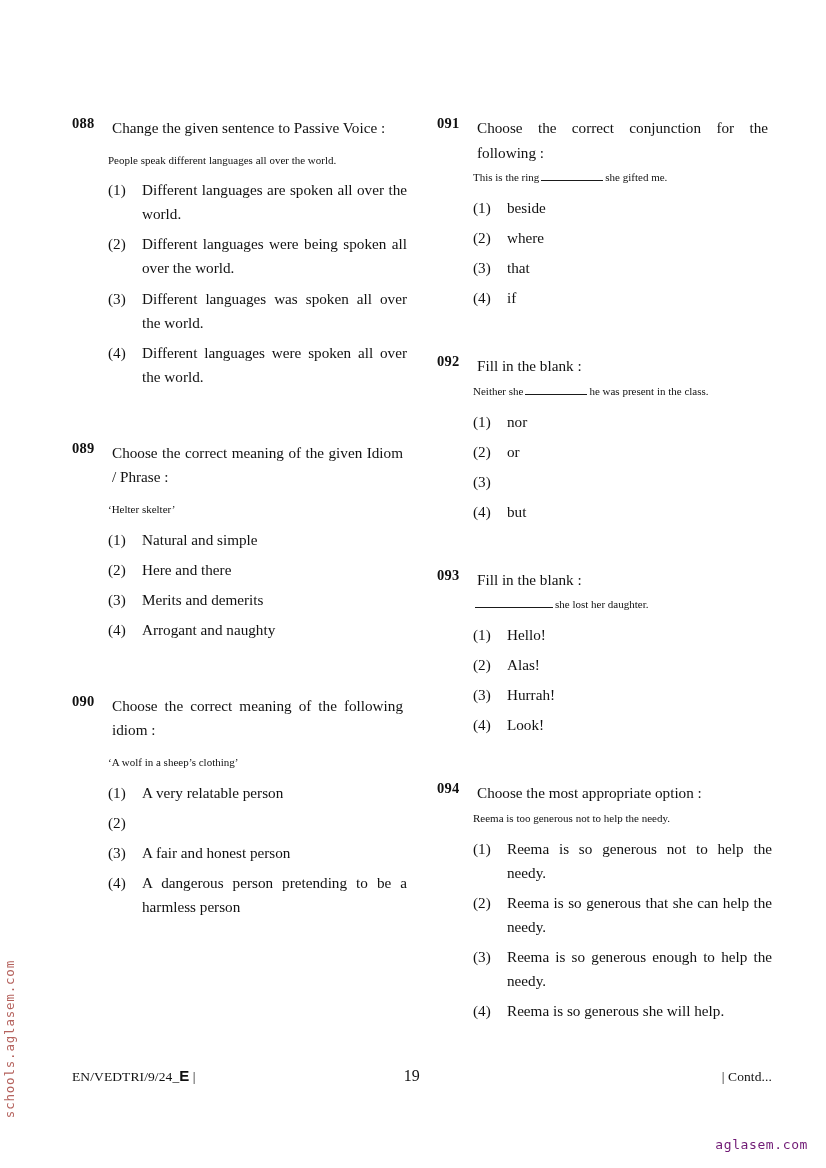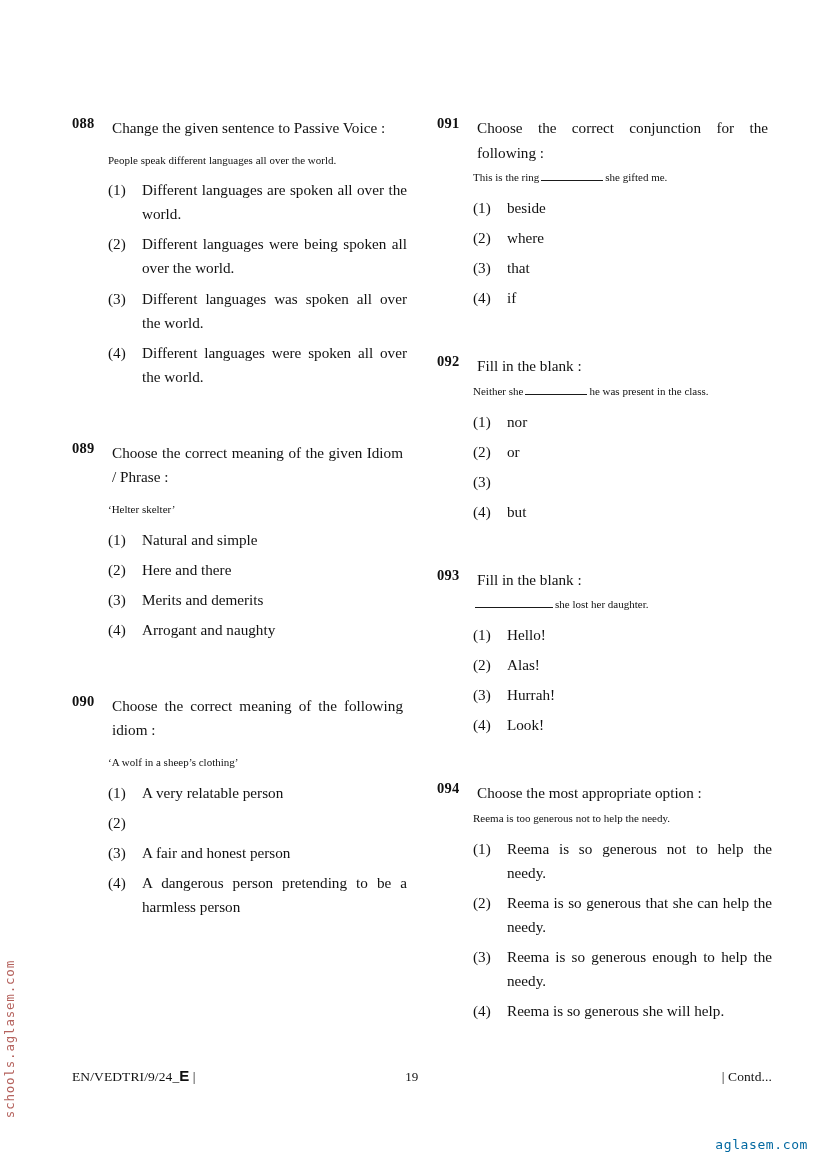--- a/index.html
+++ b/index.html
@@ -33,21 +33,21 @@
     transform-origin: left top;
     transform: rotate(-90deg) translateX(-100%);
   }
   .wm-bottom {
     position: absolute;
     right: 18px;
     bottom: 16px;
     font-family: "DejaVu Sans Mono", "Liberation Mono", monospace;
     font-size: 13px;
     letter-spacing: 0.6px;
-    color: #0369a1;
+    color: #701a75;
     white-space: nowrap;
   }
 
   
   .columns {
     position: absolute;
     left: 72px;
     top: 112px;
     width: 700px;
     display: flex;
@@ -148,21 +148,21 @@
   }
   .footer-left .code-e {
     font-family: "Liberation Sans", sans-serif;
     font-weight: bold;
     font-size: 15px;
   }
   .footer-center {
     flex: 1 1 auto;
     text-align: center;
     padding-right: 94px;
-    font-size: 13px;
+    font-size: 16px;
   }
   .footer-right {
     flex: 0 0 auto;
     letter-spacing: 0.1px;
   }
 </style>
 </head>
 <body>
 
 <div id="page">

